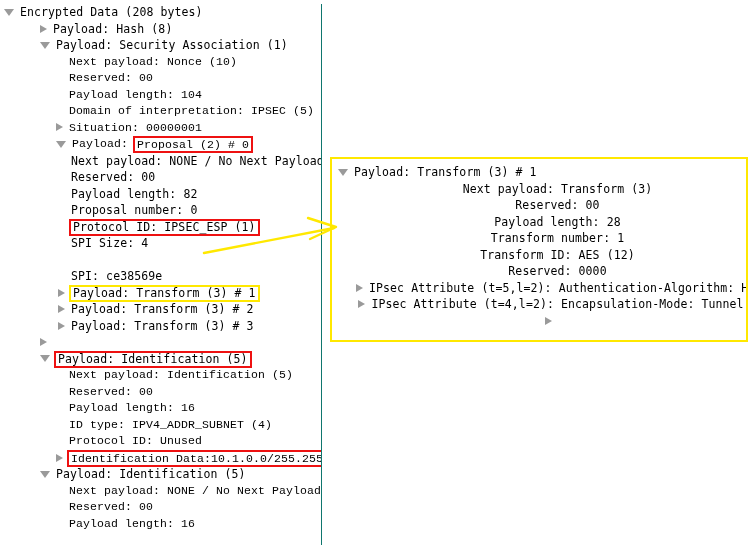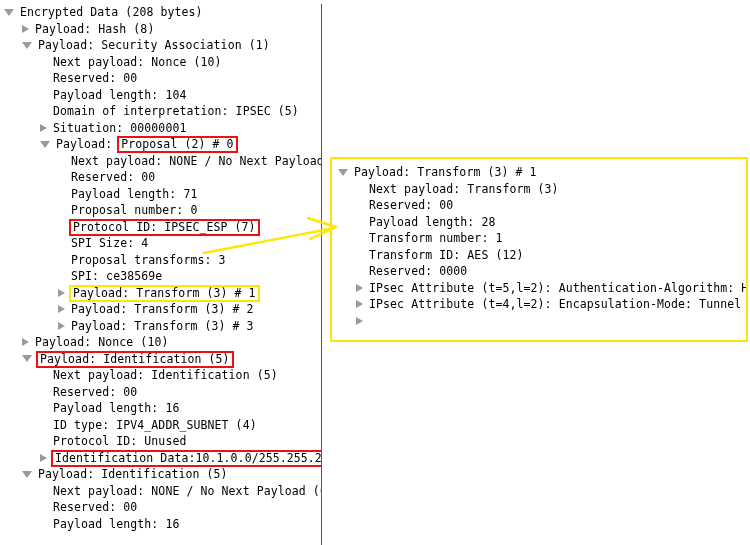--- a/index.html
+++ b/index.html
@@ -34,22 +34,22 @@
     height: 16.5px;
     line-height: 16.5px;
     white-space: nowrap;
     font-size: 11.5px;
     color: #000000;
     letter-spacing: 0.1px;
   }
 
   
   .ind0 { padding-left: 4px; }
-  .ind1 { padding-left: 22px; }
-  .ind2 { padding-left: 40px; }
+  .ind1 { padding-left: 40px; }
+  .ind2 { padding-left: 56px; font-family: Liberation Mono, monospace; }
   .ind3 { padding-left: 58px; }
 
   .tw, .tc {
     display: inline-block;
     width: 0;
     height: 0;
     vertical-align: middle;
     margin-right: 6px;
     margin-bottom: 1px;
   }
@@ -104,21 +104,21 @@
     width: 418px;
     height: 185px;
     border: 2px solid #ffe800;
     background: #ffffff;
     box-sizing: border-box;
     overflow: hidden;
     padding-top: 5px;
   }
   #callout .row { font-size: 11.5px; }
   #callout .ind0 { padding-left: 6px; }
-  #callout .ind1 { padding-left: 24px; }
+  #callout .ind1 { padding-left: 24px; text-align: center; }
 
   
   #arrow {
     position: absolute;
     left: 200px;
     top: 215px;
     width: 140px;
     height: 70px;
     pointer-events: none;
   }
@@ -131,30 +131,30 @@
     <div class="row ind1"><span class="tc"></span><span class="lbl">Payload: Hash (8)</span></div>
     <div class="row ind1"><span class="tw"></span><span class="lbl">Payload: Security Association (1)</span></div>
     <div class="row ind2"><span class="tn"></span><span class="lbl">Next payload: Nonce (10)</span></div>
     <div class="row ind2"><span class="tn"></span><span class="lbl">Reserved: 00</span></div>
     <div class="row ind2"><span class="tn"></span><span class="lbl">Payload length: 104</span></div>
     <div class="row ind2"><span class="tn"></span><span class="lbl">Domain of interpretation: IPSEC (5)</span></div>
     <div class="row ind2"><span class="tc"></span><span class="lbl">Situation: 00000001</span></div>
     <div class="row ind2"><span class="tw"></span><span class="lbl">Payload: </span><span class="hl-red">Proposal (2) # 0</span></div>
     <div class="row ind3"><span class="tn"></span><span class="lbl">Next payload: NONE / No Next Payload  (0)</span></div>
     <div class="row ind3"><span class="tn"></span><span class="lbl">Reserved: 00</span></div>
-    <div class="row ind3"><span class="tn"></span><span class="lbl">Payload length: 71</span></div>
+    <div class="row ind3"><span class="tn"></span><span class="lbl">Payload length: 82</span></div>
     <div class="row ind3"><span class="tn"></span><span class="lbl">Proposal number: 0</span></div>
-    <div class="row ind3"><span class="tn"></span><span class="hl-red">Protocol ID: IPSEC_ESP (7)</span></div>
+    <div class="row ind3"><span class="tn"></span><span class="hl-red">Protocol ID: IPSEC_ESP (1)</span></div>
     <div class="row ind3"><span class="tn"></span><span class="lbl">SPI Size: 4</span></div>
-    <div class="row ind3"><span class="tn"></span><span class="lbl">Proposal transforms: 3</span></div>
+    <div class="row ind3"><span class="tn"></span></div>
     <div class="row ind3"><span class="tn"></span><span class="lbl">SPI: ce38569e</span></div>
     <div class="row ind3"><span class="tc"></span><span class="hl-yellow">Payload: Transform (3) # 1</span></div>
     <div class="row ind3"><span class="tc"></span><span class="lbl">Payload: Transform (3) # 2</span></div>
     <div class="row ind3"><span class="tc"></span><span class="lbl">Payload: Transform (3) # 3</span></div>
-    <div class="row ind1"><span class="tc"></span><span class="lbl">Payload: Nonce (10)</span></div>
+    <div class="row ind1"><span class="tc"></span></div>
     <div class="row ind1"><span class="tw"></span><span class="hl-red">Payload: Identification (5)</span></div>
     <div class="row ind2"><span class="tn"></span><span class="lbl">Next payload: Identification (5)</span></div>
     <div class="row ind2"><span class="tn"></span><span class="lbl">Reserved: 00</span></div>
     <div class="row ind2"><span class="tn"></span><span class="lbl">Payload length: 16</span></div>
     <div class="row ind2"><span class="tn"></span><span class="lbl">ID type: IPV4_ADDR_SUBNET (4)</span></div>
     <div class="row ind2"><span class="tn"></span><span class="lbl">Protocol ID: Unused</span></div>
     <div class="row ind2"><span class="tc"></span><span class="hl-red">Identification Data:10.1.0.0/255.255.255.0</span></div>
     <div class="row ind1"><span class="tw"></span><span class="lbl">Payload: Identification (5)</span></div>
     <div class="row ind2"><span class="tn"></span><span class="lbl">Next payload: NONE / No Next Payload  (0)</span></div>
     <div class="row ind2"><span class="tn"></span><span class="lbl">Reserved: 00</span></div>

